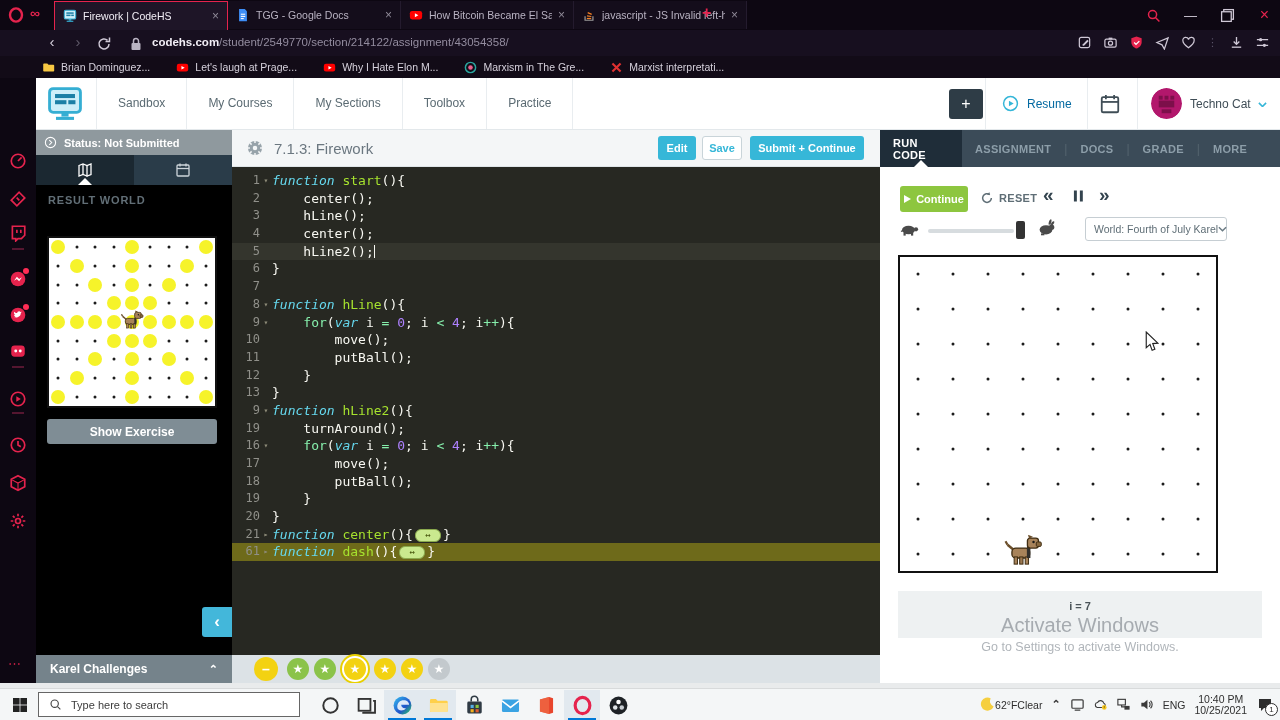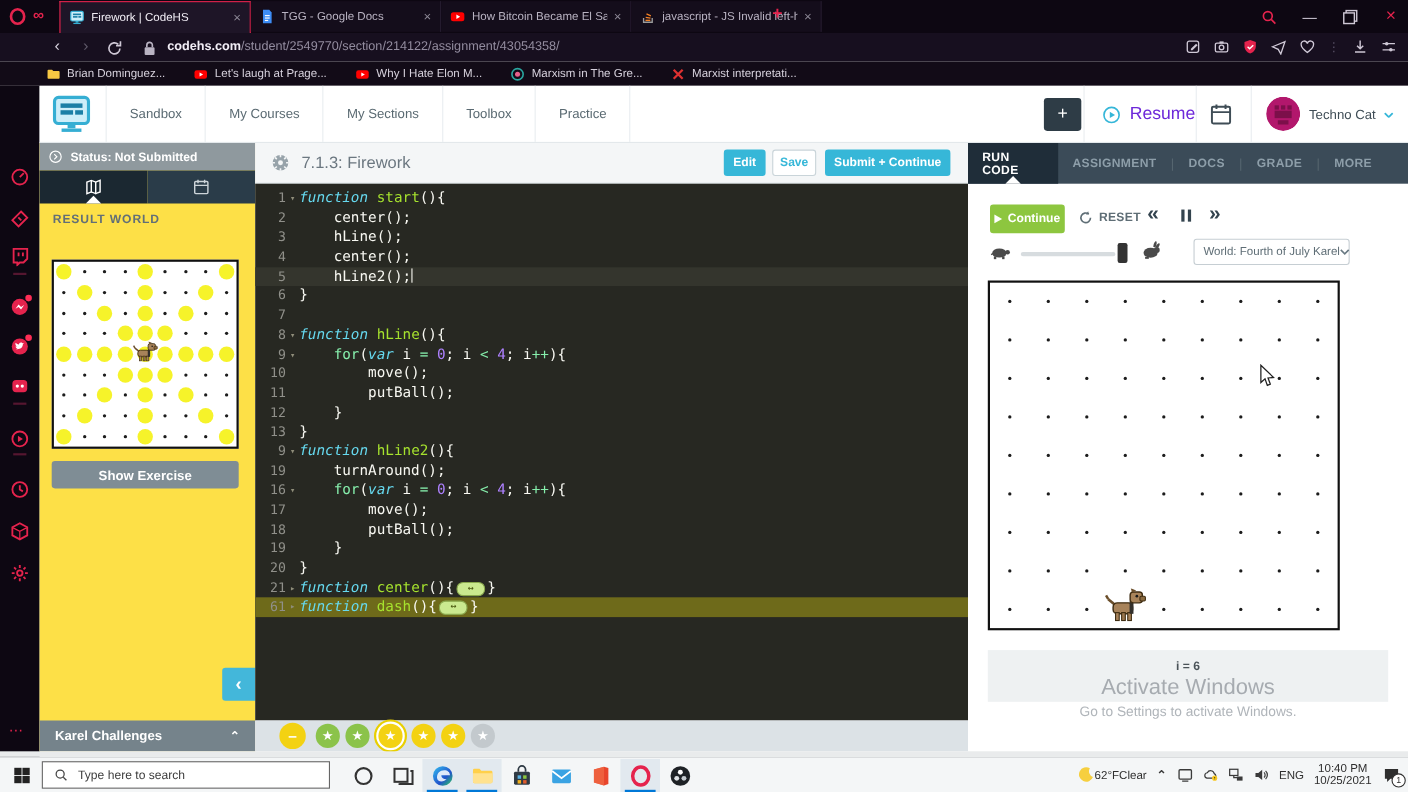--- a/index.html
+++ b/index.html
@@ -48,30 +48,30 @@
   #hdr .sep{position:absolute;top:0;width:1px;height:51px;background:#e9edf0}
   #logo{position:absolute;left:10px;top:7px;width:38px;height:38px}
   #logo svg{width:38px;height:38px}
   #nav{position:absolute;left:60px;top:0;height:51px;display:flex}
   .navi{padding:0 21px;line-height:51px;font-size:12px;color:#5a6a72;border-right:1px solid #e9edf0}
   .navi:first-child{border-left:1px solid #e9edf0}
   #plusbtn{position:absolute;left:913px;top:11px;width:34px;height:30px;background:#2e3c46;border-radius:3px;
     color:#fff;font-size:16px;display:flex;align-items:center;justify-content:center}
   #resume{position:absolute;left:966px;top:17px;display:flex;align-items:center;gap:8px}
   #resume .ri{width:17px;height:17px}#resume .ri svg{width:17px;height:17px}
-  #resume .rl{font-size:16px;color:#6d28d9}
+  #resume .rl{font-size:12px;color:#0369a1}
   #cal{position:absolute;left:1063px;top:15px;width:22px;height:22px}
   #cal svg{width:22px;height:22px}
   #avatar{position:absolute;left:1115px;top:10px;width:31px;height:31px;border-radius:50%;overflow:hidden}
   #avatar svg{width:31px;height:31px}
   #uname{position:absolute;left:1154px;top:19px;font-size:12px;color:#3f4d56}
   #ucaret{position:absolute;left:1222px;top:24px;width:9px;height:6px}
 
   
-  #sidepanel{left:36px;top:130px;width:196px;height:553px;background:#fde047}
+  #sidepanel{left:36px;top:130px;width:196px;height:553px;background:#000000}
   #statusbar{position:absolute;left:0;top:0;width:196px;height:25px;background:#8f999e;display:flex;align-items:center;gap:7px;padding-left:8px;box-sizing:border-box}
   #statusbar .si{width:13px;height:13px}#statusbar .si svg{width:13px;height:13px}
   #statusbar .sl{font-size:11px;font-weight:bold;color:#fff}
   #sidetabs{position:absolute;left:0;top:25px;width:196px;height:30px;display:flex}
   .stab{width:98px;height:30px;display:flex;align-items:center;justify-content:center}
   .stab.on{background:#1b2831}
   .stab.off{background:#2a3c49}
   .stab svg{width:16px;height:16px}
   .notch{position:absolute;width:0;height:0;border-left:7px solid transparent;border-right:7px solid transparent;border-bottom:7px solid #fff}
   #rwlabel{position:absolute;left:12px;top:64px;font-size:11px;font-weight:bold;letter-spacing:.8px;color:#626f77}
@@ -870,21 +870,21 @@
             <rect x="20" y="20" width="3" height="6.5" fill="#a8835a" stroke="#3f2d12" stroke-width="0.9"></rect>
             <rect x="21.5" y="11" width="3.2" height="10" fill="#33302c"></rect>
             <rect x="22" y="3" width="10" height="9" rx="2.5" fill="#a8835a" stroke="#3f2d12" stroke-width="1.2"></rect>
             <path d="M23.5 3.5L22.5 0l4.5 1.8z" fill="#6b4e2a"></path>
             <rect x="30" y="6.5" width="4.5" height="4" rx="1" fill="#8a6a40" stroke="#3f2d12" stroke-width="0.9"></rect>
             <circle cx="27.5" cy="6.5" r="1.1" fill="#181818"></circle>
           </svg>
         </span>
       </div>
     <div id="consolebox"></div>
-    <div id="i3">i = 6</div>
+    <div id="i3">i = 7</div>
     <div id="aw2">Go to Settings to activate Windows.</div>
     <div id="aw1">Activate Windows</div>
   </div>
 
   <span class="notch" style="left:914px;top:160px"></span>
   <div id="understrip" class="a"></div>
   <span id="cursor" class="a">
       <svg viewBox="0 0 14 20">
         <path d="M2 1v15l3.6-3.2 2 5.6 2.6-1-2-5.4 4.8-.4z" fill="#fff" stroke="#222" stroke-width="1.1"></path>
       </svg>

